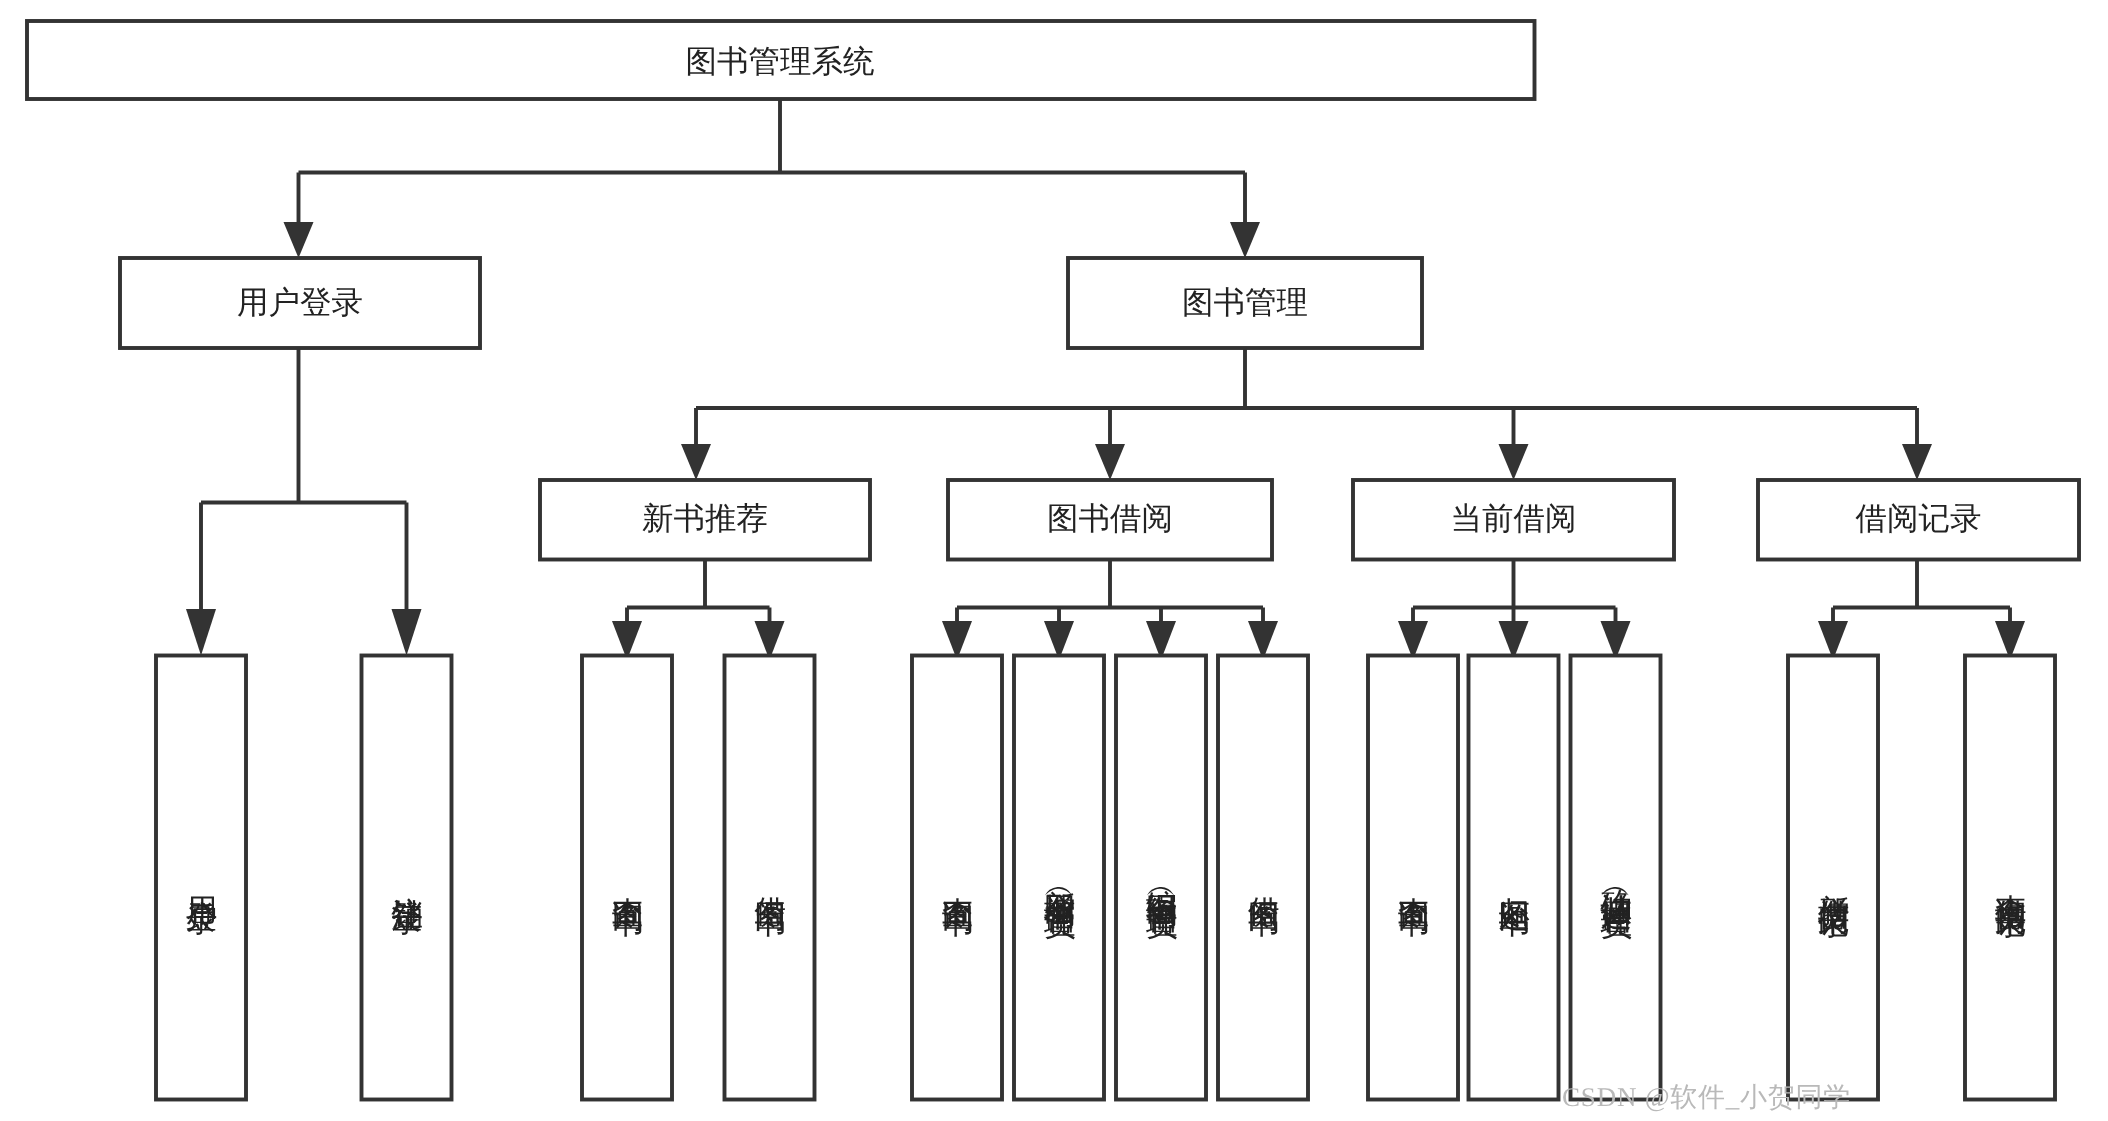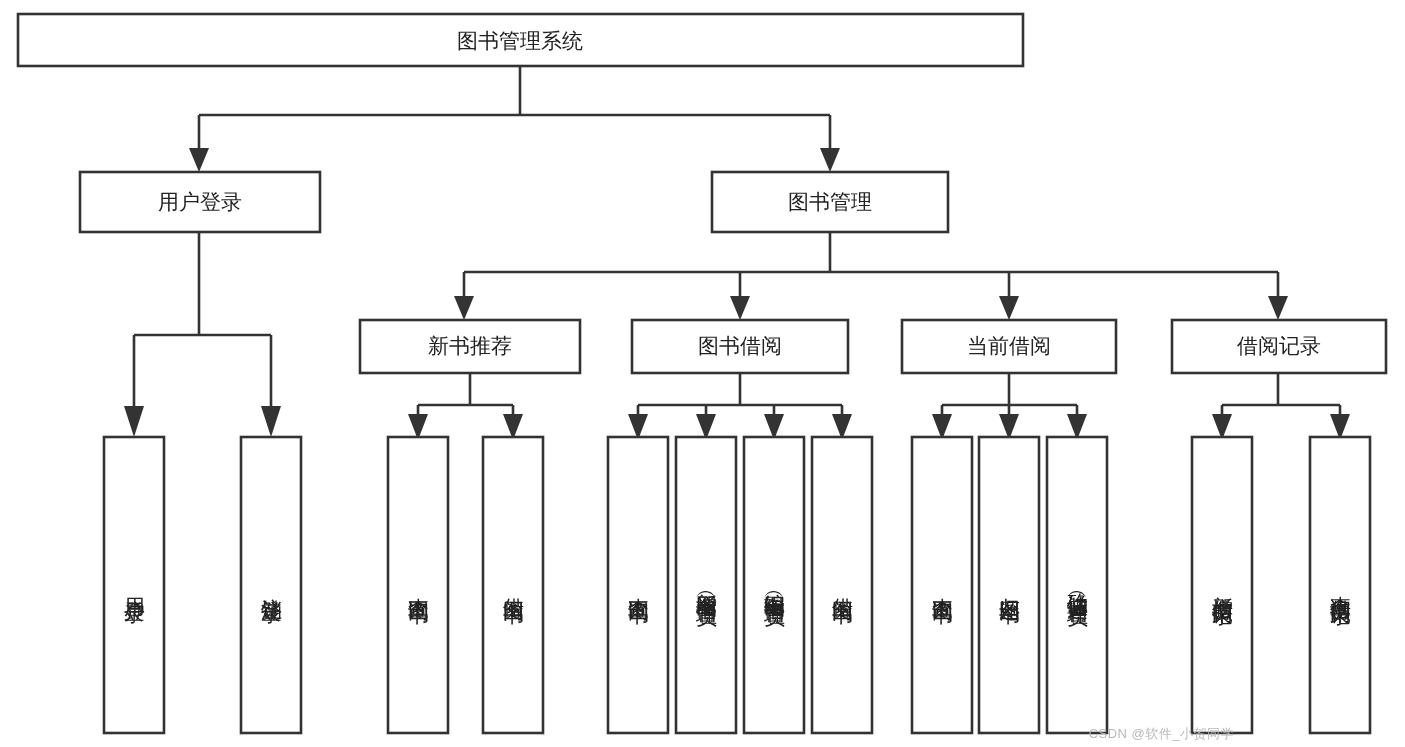--- a/index.html
+++ b/index.html
@@ -62,22 +62,22 @@
     align-items: center;
     justify-content: center;
     white-space: nowrap;
     pointer-events: none;
     user-select: none;
   }
   #watermark {
     position: absolute;
     right: 6px;
     bottom: 4px;
-    font-family: Liberation Sans, sans-serif;
-    font-size: 13px;
+    font-family: Liberation Serif, serif;
+    font-size: 18px;
     color: #b9b9b9;
     white-space: nowrap;
     letter-spacing: 0.5px;
   }
 </style>
 </head>
 <body>
 
 <div id="diagram-root">
 

